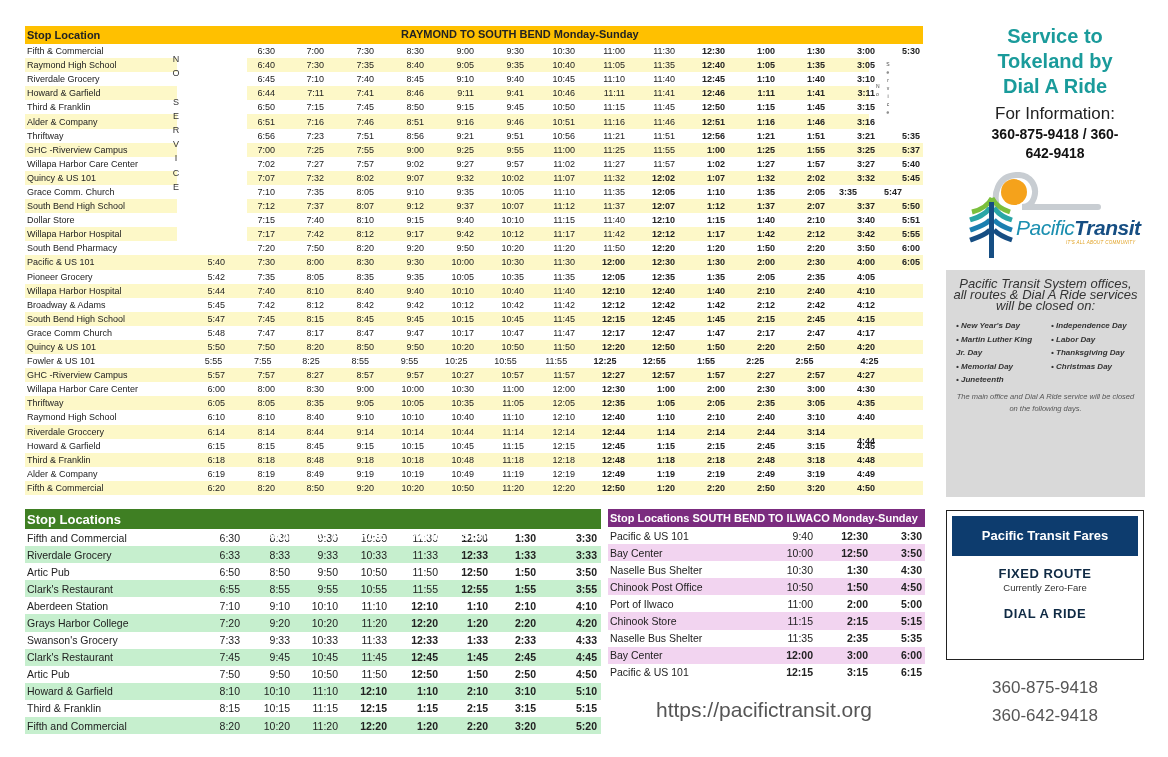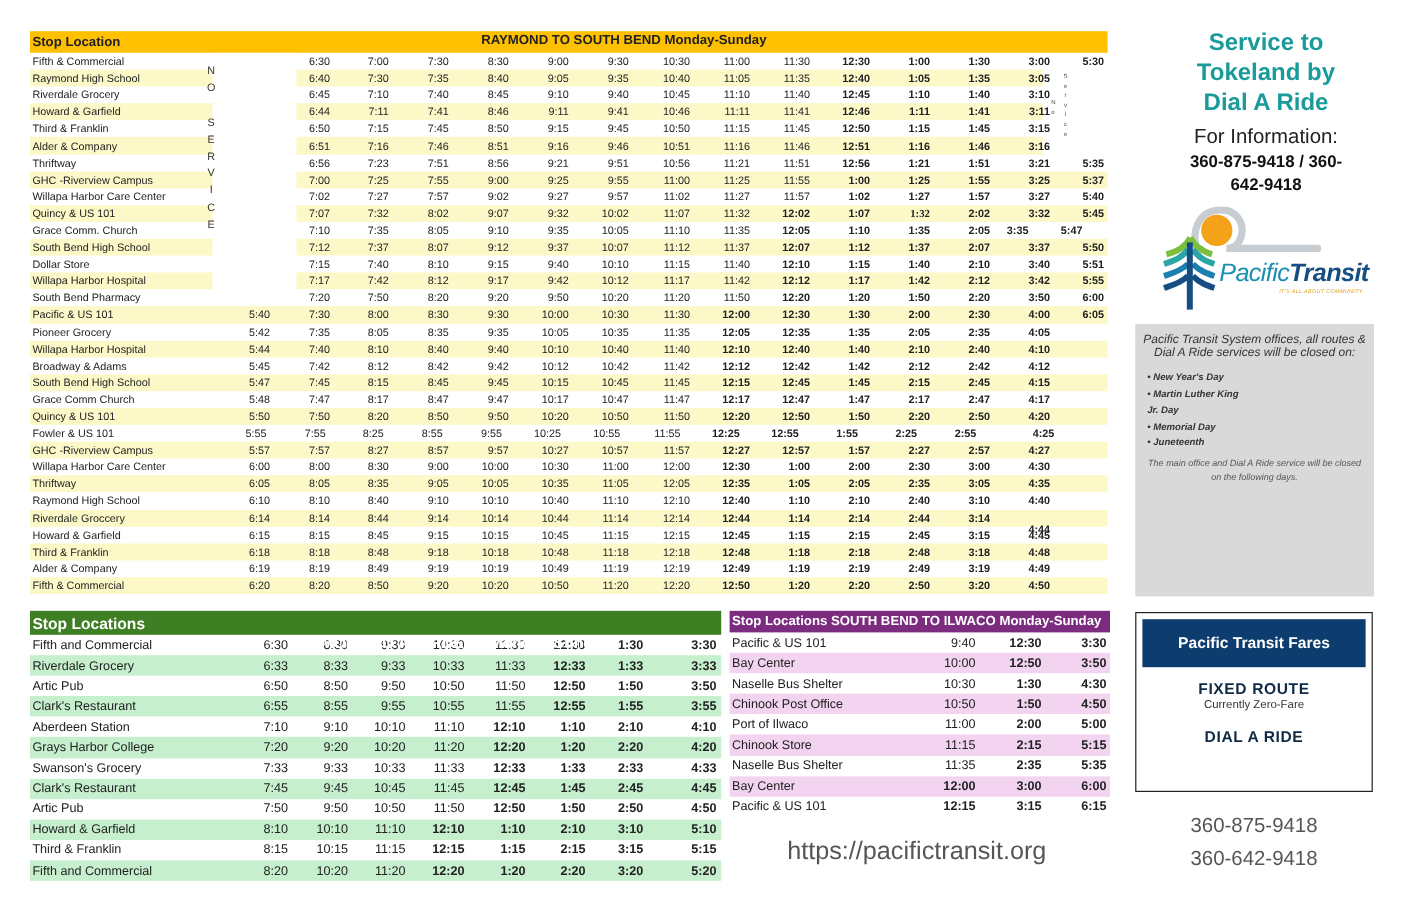--- a/index.html
+++ b/index.html
@@ -49,21 +49,21 @@
   .info { position: absolute; left: 955px; top: 104px; width: 200px; text-align: center; font-size: 17px; color: #222; }
   .phones1 { position: absolute; left: 955px; top: 125px; width: 200px; text-align: center; font-size: 14px; font-weight: bold; color: #111; line-height: 19px; }
 
   .logo { position: absolute; left: 968px; top: 172px; width: 182px; height: 90px; }
   .logo-text { position: absolute; left: 48px; top: 44px; font-size: 21px; font-style: italic; color: #1b8fb0; letter-spacing: -0.5px; white-space: nowrap; }
   .logo-text .t { font-weight: bold; color: #164e83; }
   .logo-tag { position: absolute; left: 98px; top: 68px; font-size: 4.5px; color: #e0a020; font-style: italic; letter-spacing: 0.3px; white-space: nowrap; }
 
   .holiday { position: absolute; left: 946px; top: 270px; width: 199px; height: 227px; background: #d9d9d9; }
   .holiday .hhdr { background: #d02030; color: #fff; font-weight: bold; font-size: 14px; letter-spacing: 2.2px; text-align: center; height: 24px; line-height: 25px; margin: 4px 6px 0 6px; }
-  .holiday .intro { font-size: 10px; font-style: italic; text-align: center; padding: 8px 6px 0 6px; line-height: 11px; color: #333; }
+  .holiday .intro { font-size: 13px; font-style: italic; text-align: center; padding: 8px 6px 0 6px; line-height: 11px; color: #333; }
   .holiday .cols { display: flex; padding: 8px 6px 0 10px; }
   .holiday .col { font-size: 8px; font-style: italic; font-weight: bold; line-height: 13.5px; color: #333; }
   .holiday .col1 { width: 95px; }
   .holiday .mid { font-size: 7.5px; font-style: italic; text-align: center; padding: 4px 10px 0 10px; line-height: 12px; color: #555; }
   .holiday .list2 { font-size: 8px; font-style: italic; font-weight: bold; line-height: 13.5px; padding: 6px 0 0 12px; color: #333; }
 
   .fares { position: absolute; left: 946px; top: 510px; width: 198px; height: 150px; border: 1.5px solid #222; background: #fff; }
   .fares .fhdr { margin: 5px 5px 0 5px; height: 40px; background: #0d3c6e; color: #fff; font-weight: bold; font-size: 13px; text-align: center; line-height: 40px; }
   .fares .ft { text-align: center; font-weight: bold; font-size: 13px; color: #0f2a44; margin-top: 10px; letter-spacing: 0.5px; }
   .fares .fd { text-align: center; font-size: 9.5px; color: #333; line-height: 13px; padding: 0 6px; }
@@ -261,21 +261,21 @@
         <span class="c" style="position: relative; width: 50px;">7:07</span>
         <span class="c" style="position: relative; width: 49px;">7:32</span>
         <span class="c" style="position: relative; width: 50px;">8:02</span>
         <span class="c" style="position: relative; width: 50px;">9:07</span>
         <span class="c" style="position: relative; width: 50px;">9:32</span>
         <span class="c" style="position: relative; width: 50px;">10:02</span>
         <span class="c" style="position: relative; width: 51px;">11:07</span>
         <span class="c" style="position: relative; width: 50px;">11:32</span>
         <span class="c b" style="position: relative; width: 50px;">12:02</span>
         <span class="c b" style="position: relative; width: 50px;">1:07</span>
-        <span class="c b" style="position: relative; width: 50px; font-family: Liberation Serif, serif;">1:32</span>
+        <span class="c b" style="position: relative; width: 50px;">1:32</span>
         <span class="c b" style="position: relative; width: 50px;">2:02</span>
         <span class="c b" style="position: relative; width: 50px;">3:32</span>
         <span class="c b" style="position: relative; width: 45px;">5:45</span>
       </div>
       <div class="row">
         <div class="gap"></div>
         <span class="stop" style="position: relative;">Grace Comm. Church</span>
         <span class="c" style="position: relative; width: 48px;"></span>
         <span class="c" style="position: relative; width: 50px;">7:10</span>
         <span class="c" style="position: relative; width: 49px;">7:35</span>
@@ -911,20 +911,26 @@
 <div class="holiday">
   <div class="intro">Pacific Transit System offices, all routes &amp; Dial A Ride services will be closed on:</div>
   <div class="cols">
     <div class="col col1">
       <div>• New Year's Day</div>
       <div>• Martin Luther King</div>
       <div>Jr. Day</div>
       <div>• Memorial Day</div>
       <div>• Juneteenth</div>
     </div>
+    <div class="col">
+      <div>• Independence Day</div>
+      <div>• Labor Day</div>
+      <div>• Thanksgiving Day</div>
+      <div>• Christmas Day</div>
+    </div>
   </div>
   <div class="mid">The main office and Dial A Ride service will be closed on the following days.</div>
 </div>
 
 <div class="fares">
   <div class="fhdr">Pacific Transit Fares</div>
   <div class="ft">FIXED ROUTE</div>
   <div class="fd">Currently Zero-Fare</div>
   <div class="ft" style="margin-top:12px">DIAL A RIDE</div>
 </div>

